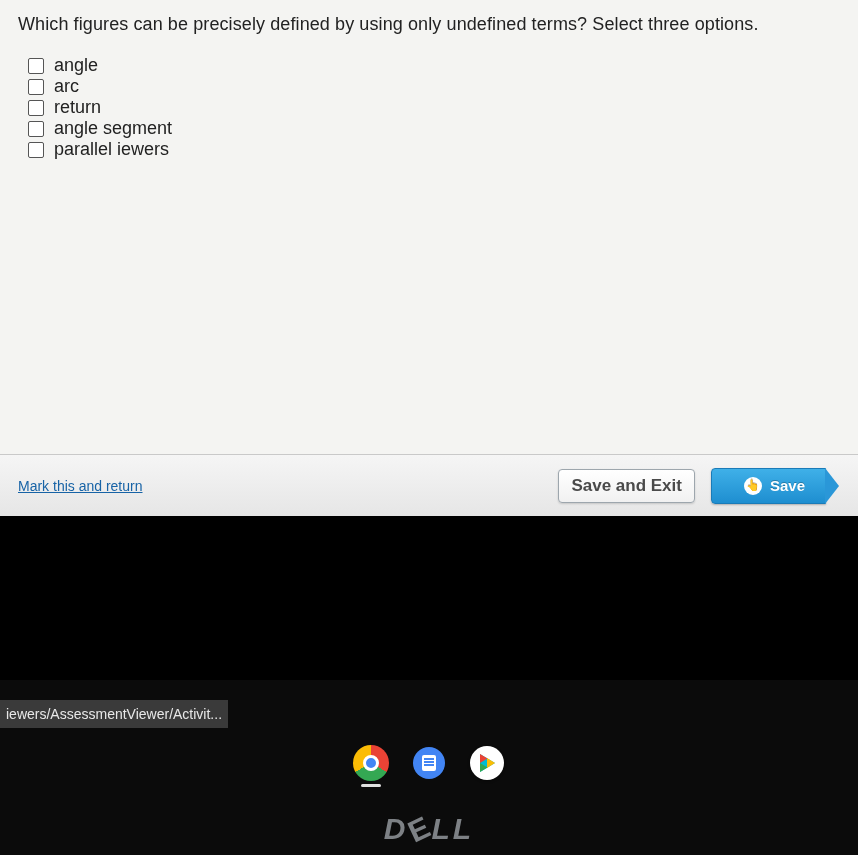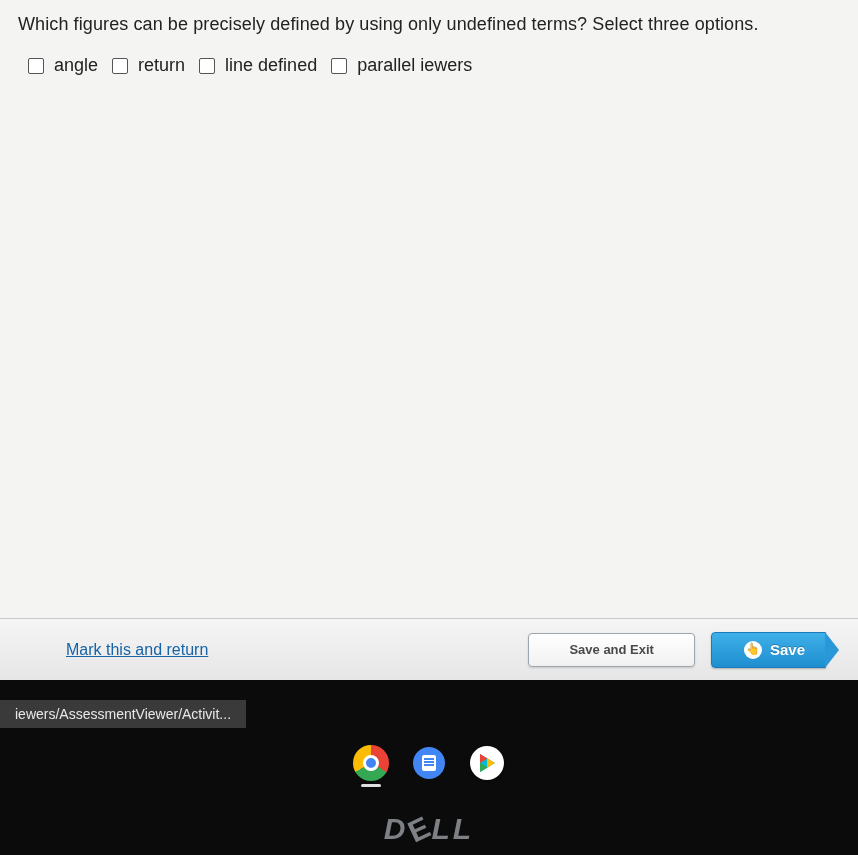--- a/index.html
+++ b/index.html
@@ -1,73 +1,72 @@
 <!DOCTYPE html>
 <html><head>
 <meta charset="utf-8">
 <style>
   * { box-sizing: border-box; margin: 0; padding: 0; }
   html, body { width: 858px; height: 855px; overflow: hidden; font-family: Arial, Helvetica, sans-serif; background: #000; }
   .screen {
     position: absolute;
     top: 0; left: 0; right: 0;
-    height: 680px;
+    height: 516px;
     background: #f0f0ed;
     display: flex;
     flex-direction: column;
   }
   .question-area {
     flex: 1;
     padding: 14px 18px 10px 18px;
     background: #f4f4f2;
     color: #222;
     overflow: hidden;
   }
   .question-text {
     font-size: 18px;
     font-weight: 400;
     color: #222;
     margin-bottom: 20px;
     letter-spacing: 0.1px;
   }
-  .options { display: flex; flex-direction: row; gap: 14px; margin-left: 10px; }
+  .options { display: flex; flex-direction: column; margin-left: 10px; }
   .option { display: flex; align-items: center; gap: 10px; font-size: 18px; color: #222; }
   .cb {
     width: 16px; height: 16px;
     border: 1.5px solid #555;
     border-radius: 2px;
     background: #fff;
     flex: 0 0 auto;
   }
   .footer-bar {
     height: 62px;
     background: linear-gradient(to bottom, #f5f5f5, #e6e6e6);
     border-top: 1px solid #c9c9c9;
     display: flex;
     align-items: center;
     padding: 0 18px;
     gap: 16px;
   }
   .mark-link {
     color: #1763a6;
-    font-size: 16px;
+    font-size: 14px;
     text-decoration: underline;
     cursor: pointer;
     flex: 0 0 auto;
-    margin-left: 48px;
   }
   .spacer { flex: 1; }
   .btn-save {
     height: 34px;
-    padding: 0 40px;
+    padding: 0 12px;
     background: linear-gradient(to bottom, #ffffff, #f1f1f1);
     border: 1px solid #9da6ad;
     border-radius: 4px;
     color: #4a4a4a;
-    font-size: 13px;
+    font-size: 17px;
     font-weight: 600;
     cursor: pointer;
     box-shadow: 0 1px 2px rgba(0,0,0,0.15);
   }
   .btn-next {
     position: relative;
     height: 36px;
     padding: 0 20px 0 32px;
     background: linear-gradient(to bottom, #3fb0e8, #1e8ed0);
     border: 1px solid #1a7bb8;
@@ -106,21 +105,21 @@
     top: 680px; left: 0; right: 0; bottom: 0;
     background: #0b0b0b;
   }
   .url-tooltip {
     position: absolute;
     top: 700px;
     left: 0;
     background: #3a3a3a;
     color: #e8e8e8;
     font-size: 14px;
-    padding: 6px 15px;
+    padding: 6px 6px;
     font-family: Arial, sans-serif;
   }
   .shelf {
     position: absolute;
     top: 736px;
     left: 0; right: 0;
     height: 54px;
     display: flex;
     align-items: center;
     justify-content: center;
@@ -240,25 +239,29 @@
 <div class="screen">
   <div class="question-area">
     <div class="question-text">Which figures can be precisely defined by using only undefined terms? Select three options.</div>
     <div class="options">
       <label class="option">
         <span class="cb"></span>
         <span>angle</span>
       </label>
       <label class="option">
         <span class="cb"></span>
+        <span>arc</span>
+      </label>
+      <label class="option">
+        <span class="cb"></span>
         <span>return</span>
       </label>
       <label class="option">
         <span class="cb"></span>
-        <span>line defined</span>
+        <span>angle segment</span>
       </label>
       <label class="option">
         <span class="cb"></span>
         <span>parallel iewers</span>
       </label>
     </div>
   </div>
 
   <div class="footer-bar">
     <a class="mark-link">Mark this and return</a>

